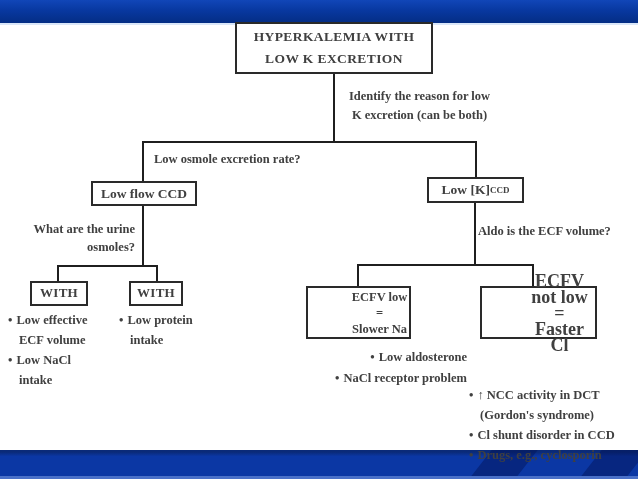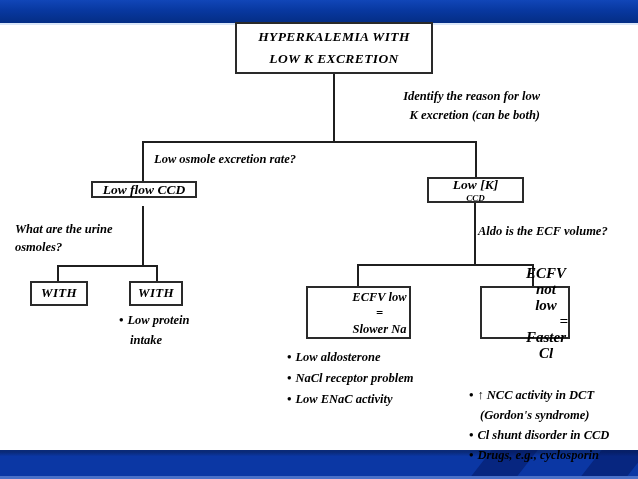--- a/index.html
+++ b/index.html
@@ -5,22 +5,21 @@
   * { margin: 0; padding: 0; box-sizing: border-box; }
   html, body { background: #ffffff; }
   .slide {
     position: relative;
     width: 638px;
     height: 479px;
     background: #ffffff;
     overflow: hidden;
     font-family: "Liberation Serif", "DejaVu Serif", serif;
     font-weight: bold;
-    color: #000000;
-    font-style: italic;
+    color: #404040;
   }
 
   
   .top-bar {
     position: absolute; left: 0; top: 0; width: 638px; height: 23px;
     background: linear-gradient(180deg, #1146b8 0%, #0838a0 45%, #042d84 100%);
   }
   .top-bar-edge {
     position: absolute; left: 0; top: 23px; width: 638px; height: 2px;
     background: #d9e6f8;
@@ -54,49 +53,49 @@
     background: #ffffff;
     display: flex;
     flex-direction: column;
     align-items: center;
     justify-content: center;
     text-align: center;
     line-height: 1.15;
   }
   .title-box { left: 235px; top: 22px; width: 198px; height: 52px; font-size: 13.5px; letter-spacing: 0.4px; }
   .title-box .bl { line-height: 22px; }
-  .box-lowflow { left: 91px;  top: 181px; width: 106px; height: 17px; font-size: 13.5px; }
-  .box-lowk    { left: 427px; top: 177px; width: 97px;  height: 26px; font-size: 13.5px; flex-direction: column; }
+  .box-lowflow { left: 91px;  top: 181px; width: 106px; height: 25px; font-size: 13.5px; }
+  .box-lowk    { left: 427px; top: 177px; width: 97px;  height: 26px; font-size: 13.5px; flex-direction: row; }
   .box-lowk sub { font-size: 9px; font-weight: bold; }
   .box-lytes   { left: 30px;  top: 281px; width: 58px;  height: 25px; font-size: 13px; letter-spacing: 0.3px; }
   .box-urea    { left: 129px; top: 281px; width: 54px;  height: 25px; font-size: 13px; letter-spacing: 0.3px; }
   .box-ecfv-low    { left: 306px; top: 286px; width: 105px; height: 53px; font-size: 12.5px; }
-  .box-ecfv-notlow { left: 480px; top: 286px; width: 90px; height: 53px; font-size: 15px; align-items: flex-end; }
+  .box-ecfv-notlow { left: 480px; top: 286px; width: 117px; height: 53px; font-size: 18px; }
   .eq-line { line-height: 15px; }
   .node .l3 { line-height: 16px; margin-left: 42px; }
 
   
   .qlabel { position: absolute; font-size: 12.5px; line-height: 19px; }
-  .q-identify { left: 355px; top: 87px;  width: 185px; text-align: right; }
+  .q-identify { left: 327px; top: 87px;  width: 185px; text-align: center; }
   .q-osmole   { left: 154px; top: 150px; width: 220px; }
-  .q-urine    { left: 15px;  top: 220px; width: 120px; text-align: left; line-height: 18px; }
+  .q-urine    { left: 15px;  top: 220px; width: 120px; text-align: right; line-height: 18px; }
   .q-ecf      { left: 478px; top: 222px; width: 150px; }
 
   
   .blist { position: absolute; list-style: none; font-size: 12.5px; }
   .blist li {
     padding-left: 11px;
     text-indent: -11px;
     line-height: 20px;
   }
   .blist li::before { content: "\2022"; margin-right: 4px; }
   .list-lytes { left: 8px;   top: 310px; width: 96px;  }
   .list-urea  { left: 119px; top: 310px; width: 88px;  }
   .list-ecfv-low    { left: 287px; top: 347px; width: 180px; line-height: 21px; }
-  .list-ecfv-low li { line-height: 21px; }
+  .list-ecfv-low li { line-height: 21px; text-align: right; }
   .list-ecfv-notlow { left: 469px; top: 349px; width: 168px; margin-top: 36px; }
 </style>
 </head>
 <body>
 
 <div class="slide">
 
   <div class="top-bar"></div>
   <div class="top-bar-edge"></div>
   <div class="bottom-bar">
@@ -161,29 +160,32 @@
 
   <div class="qlabel q-osmole">Low osmole excretion rate?</div>
 
   <div class="qlabel q-urine">
     <div>What are the urine</div>
     <div>osmoles?</div>
   </div>
 
   <div class="qlabel q-ecf">Aldo is the ECF volume?</div>
 
+  <ul class="blist list-lytes">
+    <li>Low effective ECF volume</li>
+    <li>Low NaCl intake</li>
+  </ul>
 
   <ul class="blist list-urea">
     <li>Low protein intake</li>
   </ul>
 
   <ul class="blist list-ecfv-low">
     <li>Low aldosterone</li>
     <li>NaCl receptor problem</li>
-    <li>Low ENaC activity</li>
   </ul>
 
   <ul class="blist list-ecfv-notlow">
     <li>↑ NCC activity in DCT (Gordon's syndrome)</li>
     <li>Cl shunt disorder in CCD</li>
     <li>Drugs, e.g., cyclosporin</li>
   </ul>
 
 </div>
 

